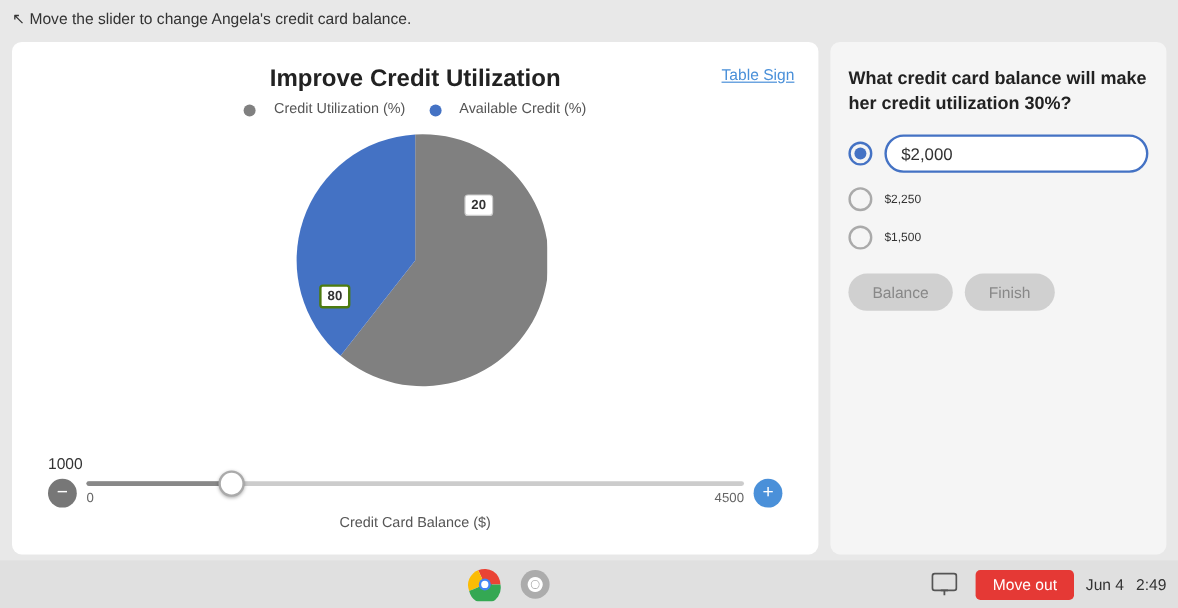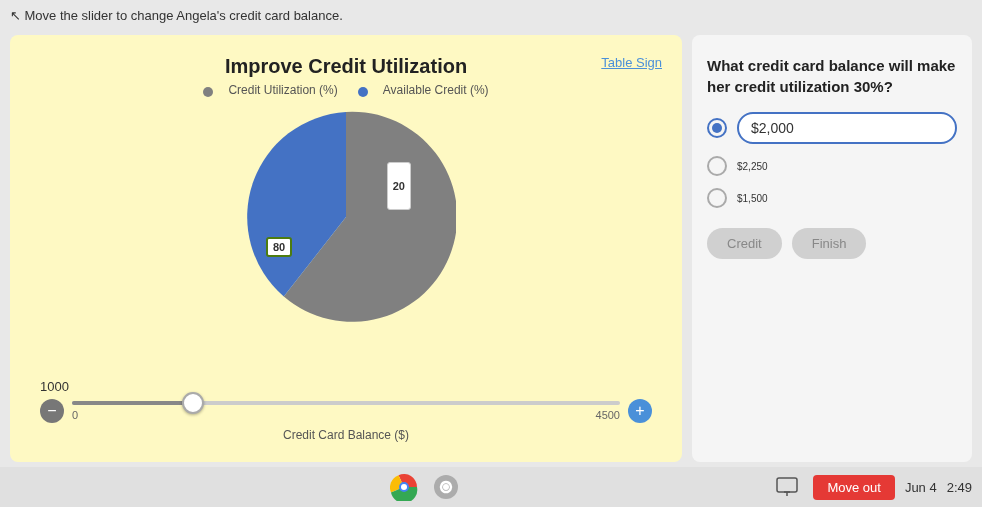--- a/index.html
+++ b/index.html
@@ -25,21 +25,21 @@
       position: absolute;
       top: 30px;
       left: 0;
       right: 0;
       bottom: 40px;
     }
 
     
     .left-panel {
       flex: 1;
-      background: #fef9c3;
+      background: #ffffff;
       margin: 5px 5px 5px 10px;
       border-radius: 8px;
       padding: 20px;
       display: flex;
       flex-direction: column;
       align-items: center;
       position: relative;
     }
 
     .chart-title {
@@ -94,21 +94,21 @@
       height: 220px;
     }
 
     .label-20 {
       position: absolute;
       top: 55px;
       right: 45px;
       background: white;
       border: 1px solid #ccc;
       border-radius: 3px;
-      padding: 17px 5px;
+      padding: 2px 5px;
       font-size: 11px;
       font-weight: bold;
       color: #333;
     }
 
     .label-80 {
       position: absolute;
       bottom: 70px;
       left: 30px;
       background: white;
@@ -408,21 +408,21 @@
       <span class="option-text">$2,250</span>
     </div>
 
     <div class="option-row">
       <div class="radio-outer" style="border-color:#aaa;">
       </div>
       <span class="option-text">$1,500</span>
     </div>
 
     <div class="action-buttons">
-      <button class="btn-submit">Credit</button>
+      <button class="btn-submit">Balance</button>
       <button class="btn-finish">Finish</button>
     </div>
   </div>
 
 </div>
 
 <div class="bottom-bar">
   <div class="bottom-icons">
 
     <svg width="28" height="28" viewBox="0 0 28 28">

